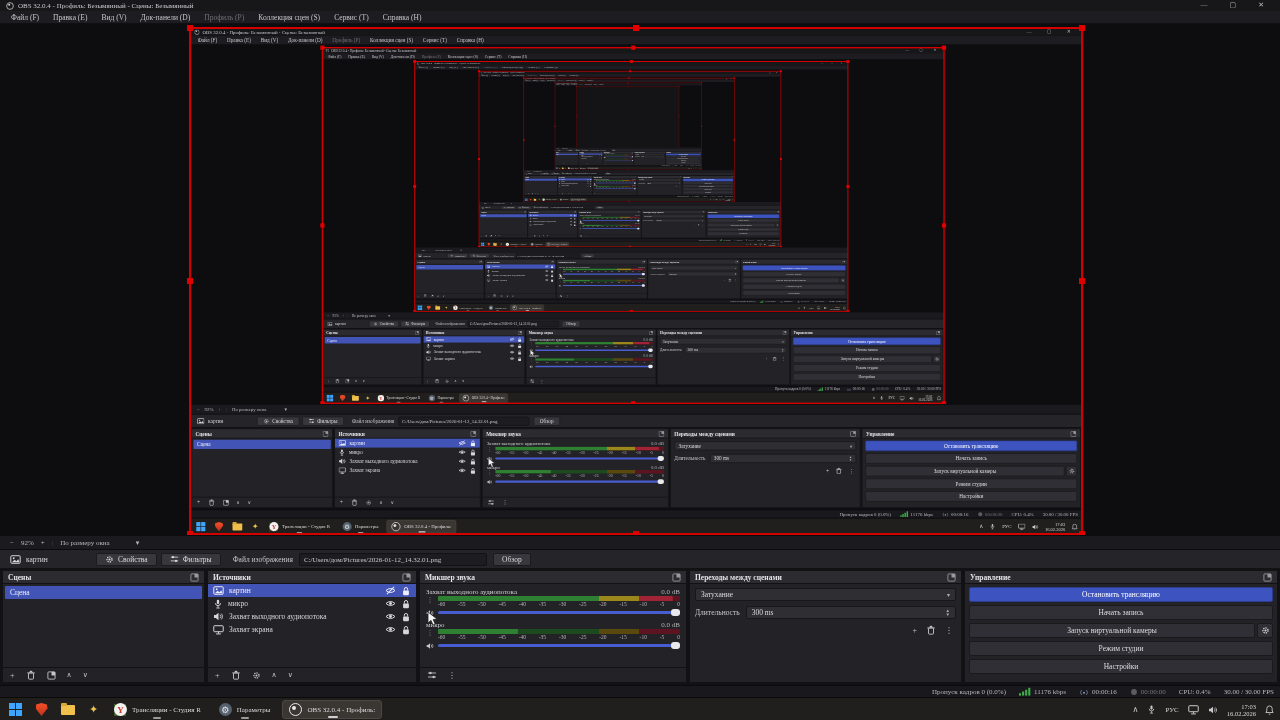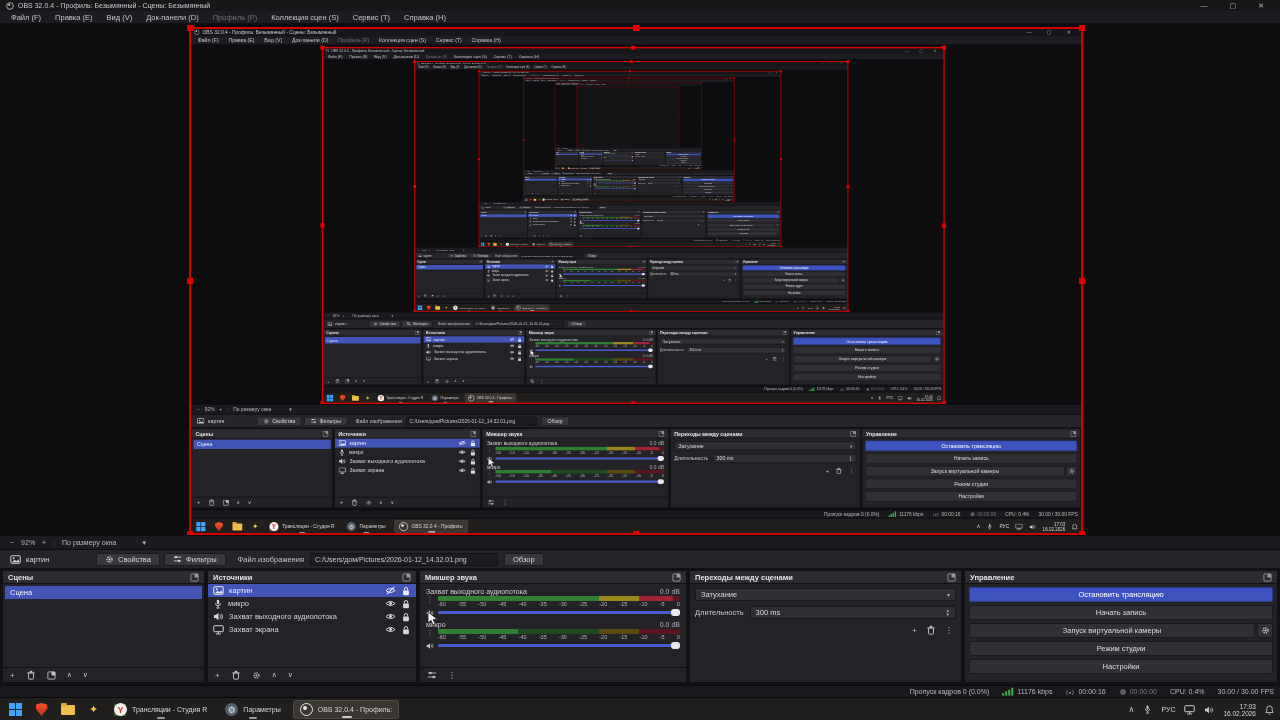--- a/index.html
+++ b/index.html
@@ -1,17 +1,17 @@
 <!DOCTYPE html>
 <html><head>
 <meta charset="utf-8">
 <style>
   html,body{margin:0;padding:0;background:#000;}
   *{box-sizing:border-box;}
-  .stage{position:relative;width:1280px;height:720px;overflow:hidden;font-family:Liberation Sans, sans-serif;-webkit-font-smoothing:antialiased;}
+  .stage{position:relative;width:1280px;height:720px;overflow:hidden;font-family:Liberation Serif, serif;-webkit-font-smoothing:antialiased;}
   .screen{position:absolute;left:0;top:0;width:1280px;height:720px;background:#0d0d10;overflow:hidden;color:#d2d2d6;}
 
   
   .titlebar{position:absolute;left:0;top:0;width:100%;height:11px;background:#17171a;display:flex;align-items:center;padding:0 4px;font-size:7px;color:#c9c9cd;}
   .titlebar .logo{width:8px;height:8px;margin:0 4px 0 2px;flex:0 0 auto;}
   .winbtns{margin-left:auto;display:flex;gap:22px;padding-right:12px;color:#b9b9bd;font-size:7px;line-height:11px;}
   .winbtns span{cursor:default;}
 
   
   .menubar{position:absolute;left:0;top:11px;width:100%;height:13px;background:#1d1d21;display:flex;align-items:center;padding-left:4px;font-size:7.5px;color:#c6c6ca;border-bottom:1px solid #101013;}

